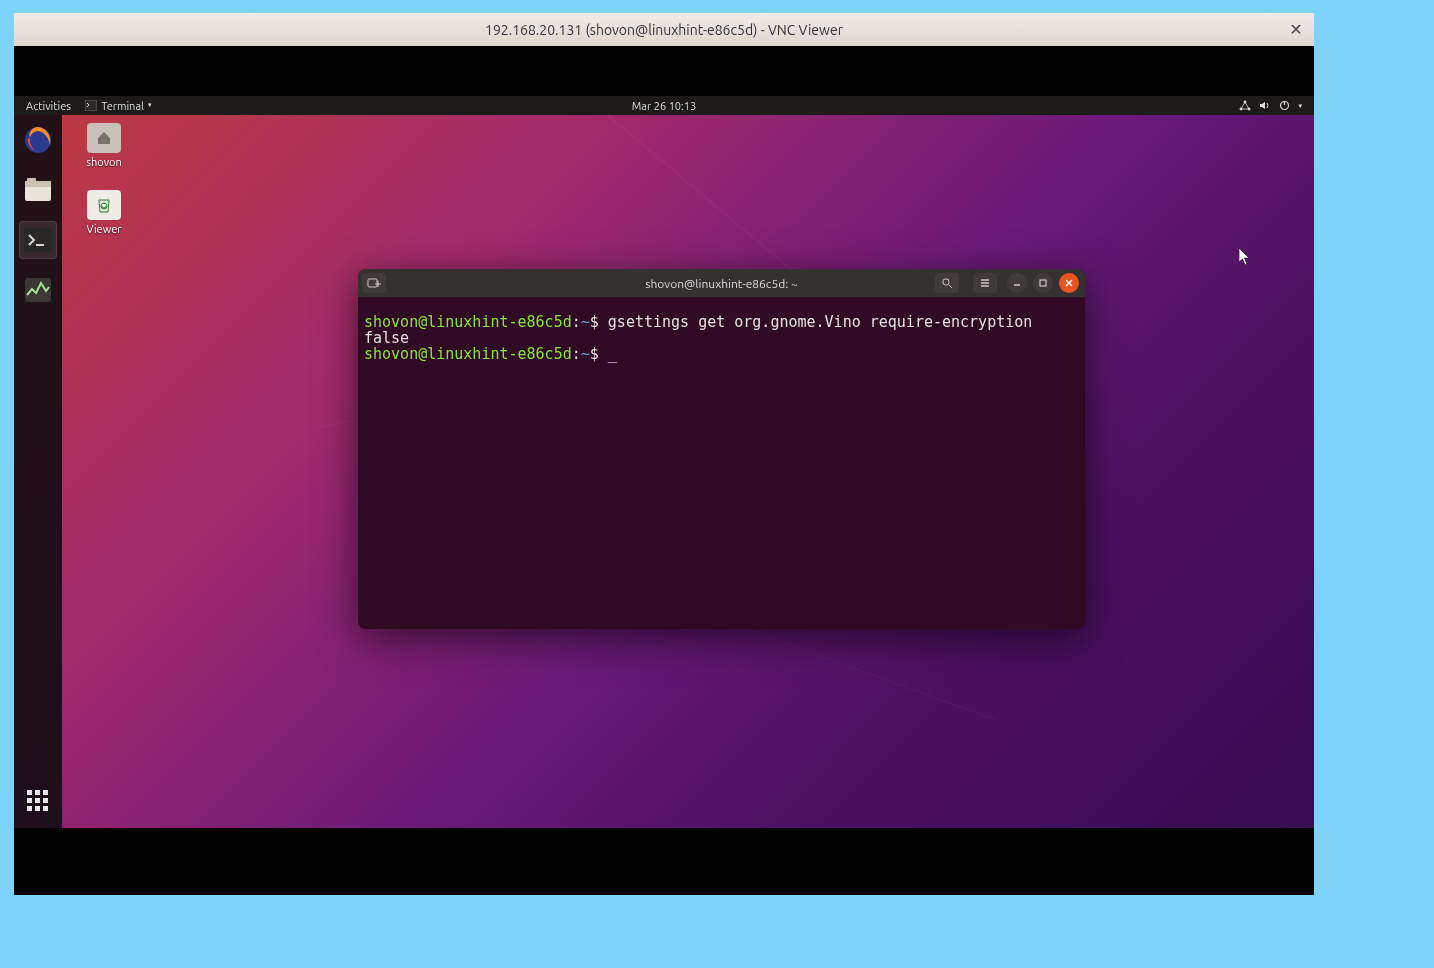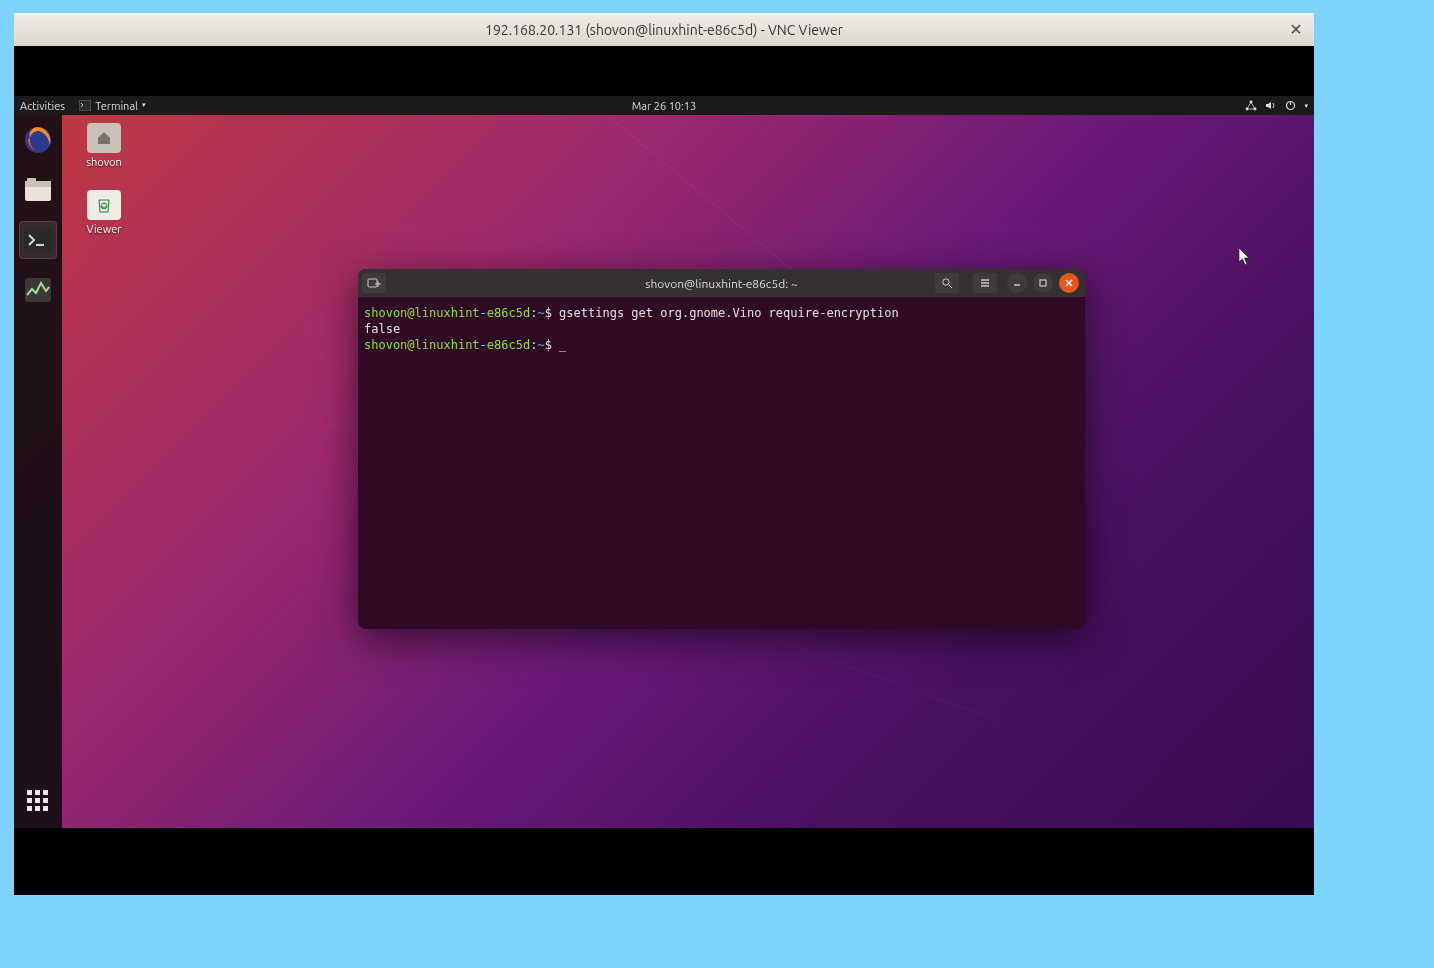--- a/index.html
+++ b/index.html
@@ -3,21 +3,21 @@
 <meta charset="utf-8">
 <style>
   * { box-sizing: border-box; margin: 0; padding: 0; }
   html, body { width: 1434px; height: 968px; font-family: "Ubuntu", "DejaVu Sans", sans-serif; background:#0b1522; overflow:hidden; }
   .outer { width:1434px; height:968px; background:#7dd3fc; position:relative; }
   .vnc-frame { position:absolute; left:14px; top:13px; width:1300px; height:882px; background:#000; border-radius:2px; }
   .vnc-titlebar { height:33px; background:linear-gradient(#f0ece6,#ddd7cf); display:flex; align-items:center; justify-content:center; position:relative; color:#333; font-size:14px; }
   .vnc-close { position:absolute; right:8px; top:6px; width:20px; height:20px; display:flex; align-items:center; justify-content:center; font-size:16px; color:#4a4a4a; cursor:pointer; }
   .vnc-black-top { height:50px; background:#000; }
   .gnome-area { position:relative; height:732px; }
-  .gnome-topbar { height:19px; background:#1c1b1a; color:#ddd; display:flex; align-items:center; font-size:11px; padding:0 6px; justify-content:space-between; }
+  .gnome-topbar { height:19px; background:#1c1b1a; color:#ddd; display:flex; align-items:center; font-size:11px; padding:0 12px; justify-content:space-between; }
   .topbar-left { display:flex; align-items:center; gap:14px; }
   .topbar-app { display:flex; align-items:flex-start; gap:4px; }
   .topbar-center { position:absolute; left:0; right:0; text-align:center; pointer-events:none; }
   .topbar-right { display:flex; align-items:center; gap:8px; }
   .desktop { position:absolute; top:19px; left:0; right:0; bottom:0; background: linear-gradient(135deg, #bf3a3f 0%, #a12a6c 30%, #6a1a78 55%, #4a1060 75%, #3a0c52 100%); overflow:hidden; }
   
   .wall-line { position:absolute; background:rgba(255,255,255,0.04); pointer-events:none; }
   .dock { position:absolute; top:0; left:0; bottom:0; width:48px; background:rgba(20,13,18,0.92); display:flex; flex-direction:column; align-items:center; padding-top:6px; gap:12px; }
   .dock-item { width:38px; height:38px; border-radius:4px; display:flex; align-items:center; justify-content:center; cursor:pointer; }
   .dock-item.active { background:rgba(255,255,255,0.10); box-shadow: inset 0 0 0 1px rgba(255,255,255,0.12); }
@@ -33,21 +33,21 @@
   .desk-label { color:#fff; font-size:11px; text-shadow:0 1px 2px rgba(0,0,0,.7); }
   .terminal-window { position:absolute; left:344px; top:154px; width:727px; height:360px; background:#300a24; border-radius:8px; box-shadow:0 10px 40px rgba(0,0,0,.6); overflow:hidden; }
   .term-titlebar { height:28px; background:#343130; display:flex; align-items:center; color:#ddd; font-size:12px; position:relative; }
   .term-title-center { position:absolute; left:0; right:0; text-align:center; pointer-events:none; }
   .term-left-btn, .term-right-btn { width:24px; height:20px; margin:0 4px; border-radius:3px; background:#3f3b3a; display:flex; align-items:center; justify-content:center; cursor:pointer; color:#cfc8c2; font-size:12px; }
   .term-right-group { margin-left:auto; display:flex; align-items:center; gap:6px; padding-right:6px; }
   .win-btn { width:20px; height:20px; border-radius:10px; display:flex; align-items:center; justify-content:center; font-size:10px; cursor:pointer; color:#fff; }
   .win-min { background:#3f3b3a; }
   .win-max { background:#3f3b3a; }
   .win-close { background:#e95420; }
-  .term-body { font-family: "DejaVu Sans Mono","Ubuntu Mono",monospace; font-size:12px; color:#e5e1e0; padding:8px 6px; line-height:16px; white-space:pre; }
+  .term-body { font-family: "DejaVu Sans Mono","Ubuntu Mono",monospace; font-size:15px; color:#e5e1e0; padding:17px 6px; line-height:16px; white-space:pre; }
   .p-user { color:#8ae234; }
   .p-path { color:#729fcf; }
   .p-sep  { color:#e5e1e0; }
   .p-cmd  { color:#e5e1e0; }
   .cursor-cell::after { content:"_"; color:#e5e1e0; animation:blink 1s steps(1) infinite; }
   @keyframes blink { 50% { opacity:0; } }
   .vnc-black-bot { position:absolute; left:0; right:0; bottom:0; height:67px; background:#000; }
   .mouse-pointer { position:absolute; width:12px; height:18px; pointer-events:none; }
   svg { display:block; }
 </style>

